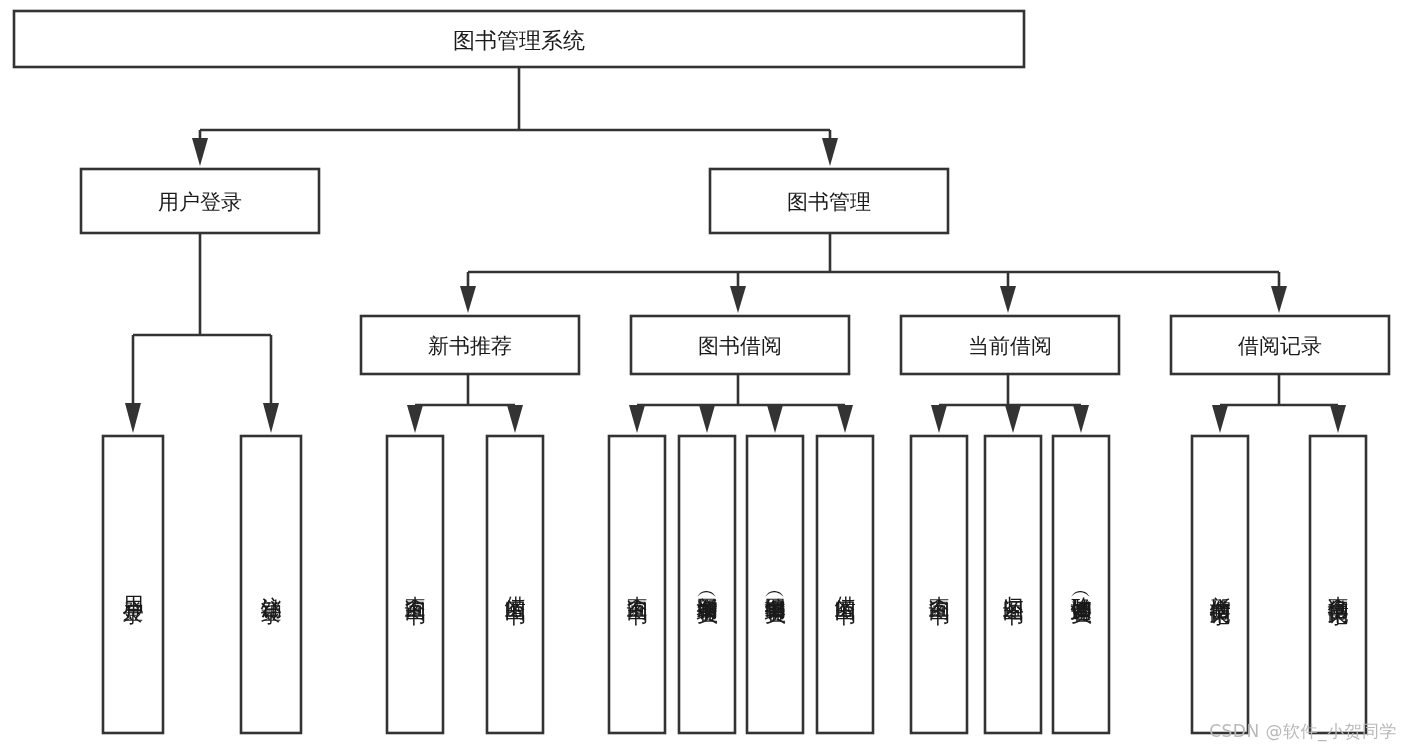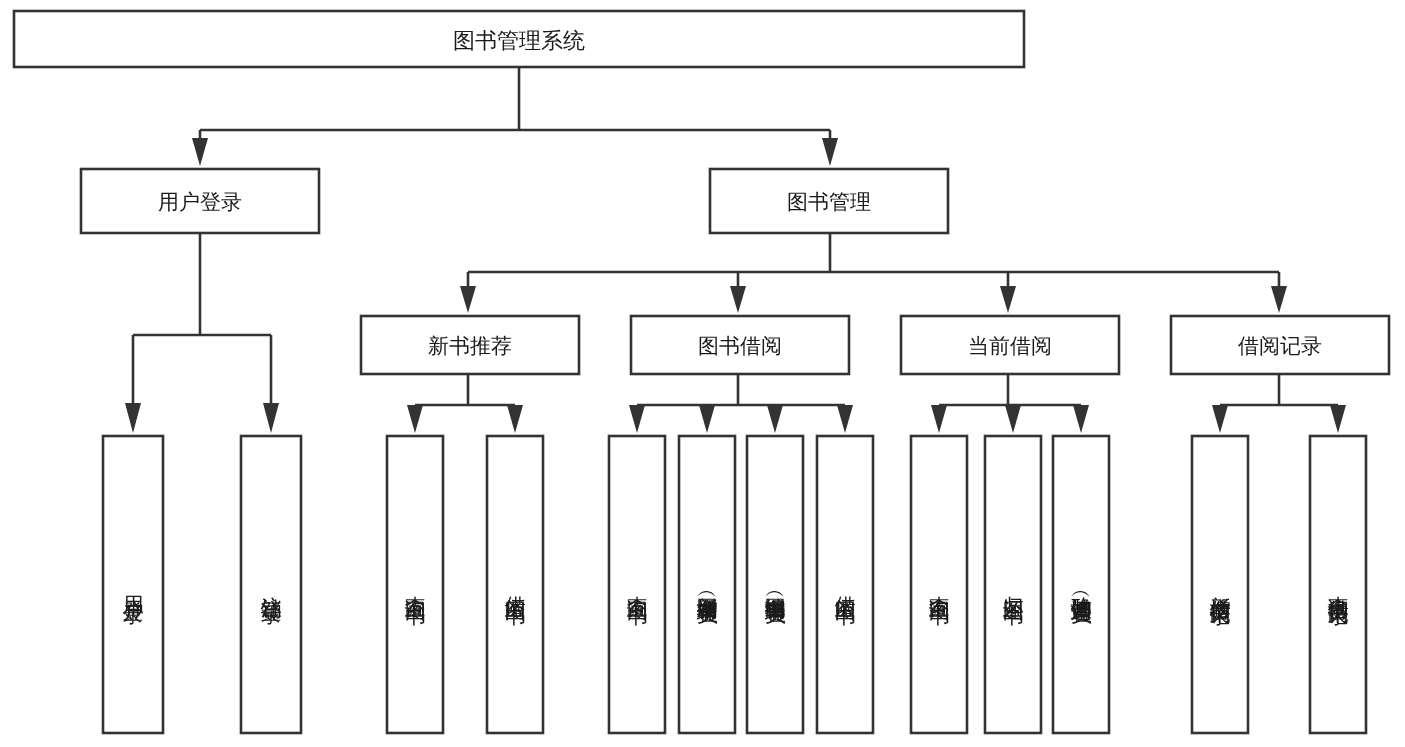--- a/index.html
+++ b/index.html
@@ -202,14 +202,15 @@
   <div class="vlabel" style="left:609px; top:436px; width:56px; height:297px;">查询图书</div>
   <div class="vlabel" style="left:679px; top:436px; width:56px; height:297px; letter-spacing:1px;">新增图书（管理员）</div>
   <div class="vlabel" style="left:747px; top:436px; width:56px; height:297px; letter-spacing:1px;">编辑图书（管理员）</div>
   <div class="vlabel" style="left:817px; top:436px; width:56px; height:297px;">借阅图书</div>
   <div class="vlabel" style="left:911px; top:436px; width:56px; height:297px;">查询图书</div>
   <div class="vlabel" style="left:985px; top:436px; width:56px; height:297px;">归还图书</div>
   <div class="vlabel" style="left:1053px; top:436px; width:56px; height:297px; letter-spacing:1px;">确认归还（管理员）</div>
   <div class="vlabel" style="left:1192px; top:436px; width:56px; height:297px; letter-spacing:2px;">新增借阅记录</div>
   <div class="vlabel" style="left:1310px; top:436px; width:56px; height:297px; letter-spacing:2px;">查询借阅记录</div>
 
+  <div class="watermark">CSDN @软件_小贺同学</div>
 
 </div>
 
 </body></html>

